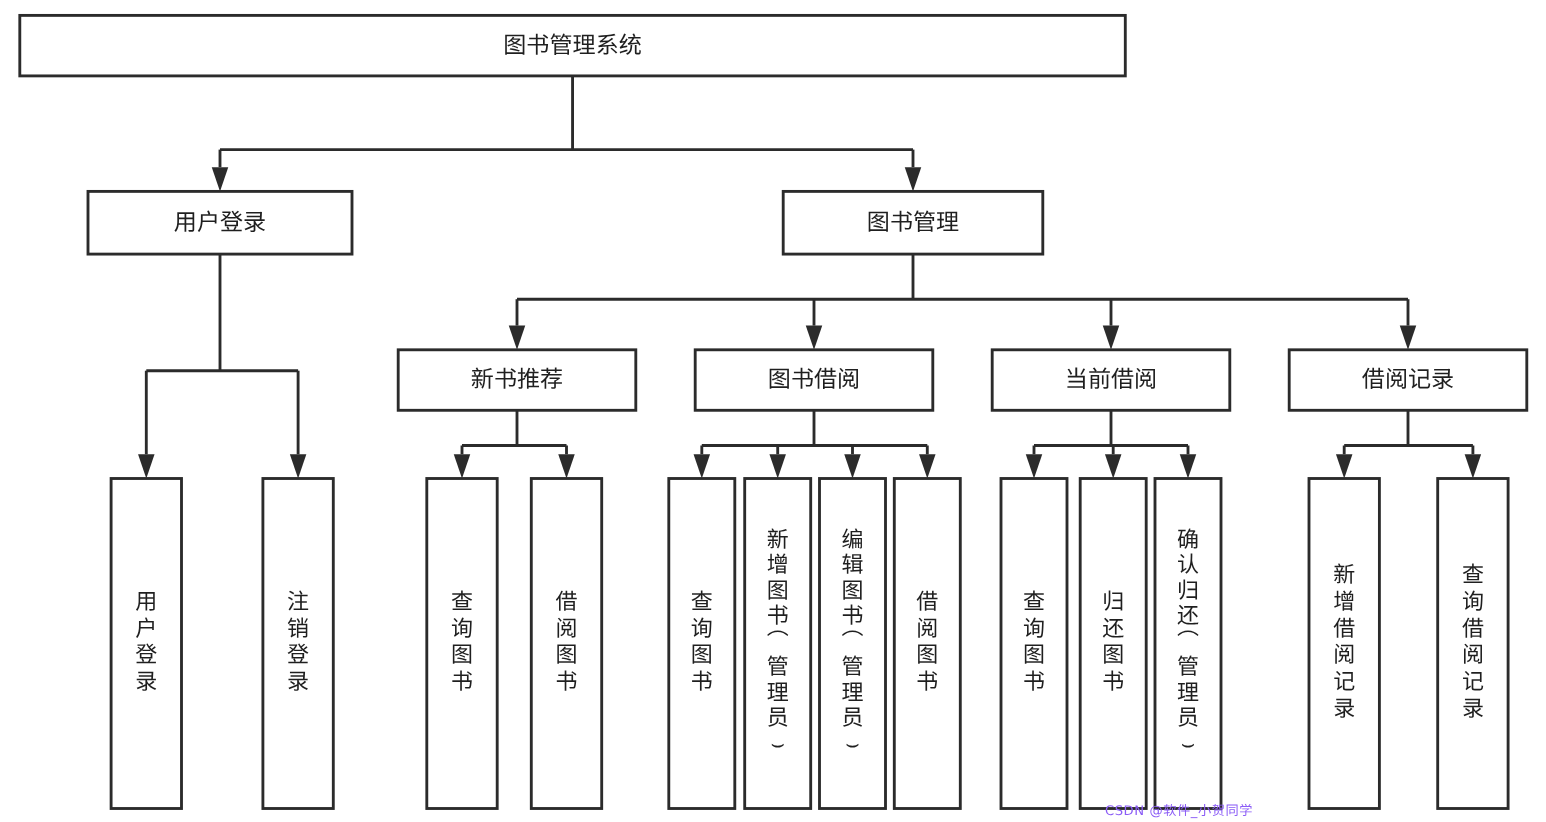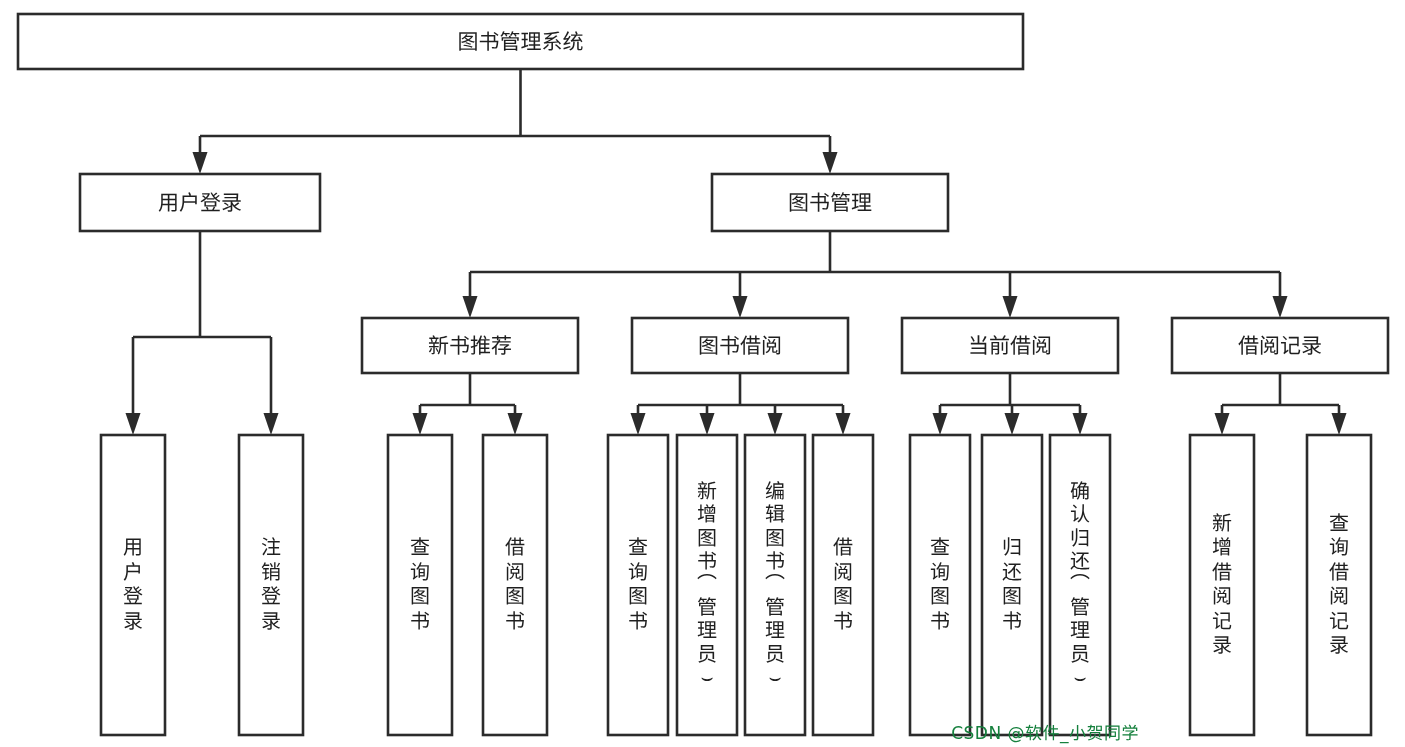--- a/index.html
+++ b/index.html
@@ -52,22 +52,22 @@
     dominant-baseline: middle;
   }
   .node-label.vertical {
     font-size: 20px;
   }
   .watermark-text {
     position: absolute;
     right: 10px;
     bottom: 3px;
     font-family: "DejaVu Sans", "Liberation Sans", sans-serif;
-    font-size: 17px;
-    color: #15803d;
+    font-size: 12px;
+    color: #8b5cf6;
     letter-spacing: 0.5px;
     white-space: nowrap;
     user-select: none;
   }
 </style>
 </head>
 <body>
 
 <div id="diagram-root">
   <svg class="diagram" viewBox="0 0 1405 747" xmlns="http://www.w3.org/2000/svg">

